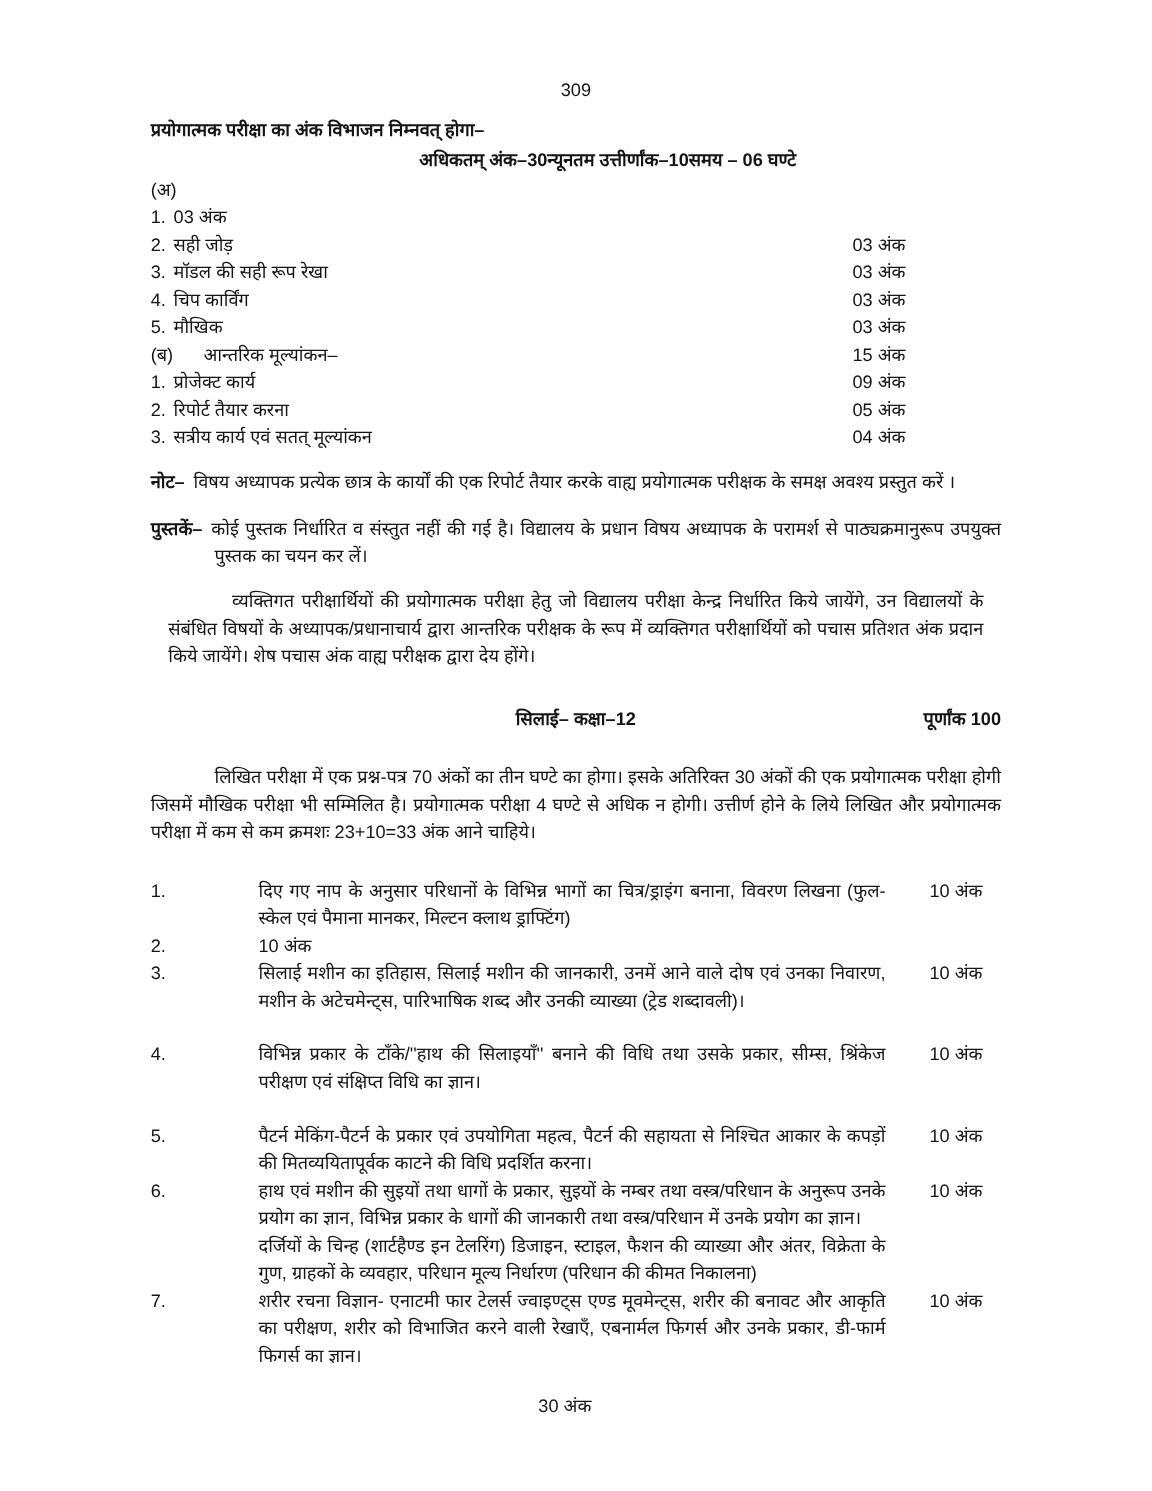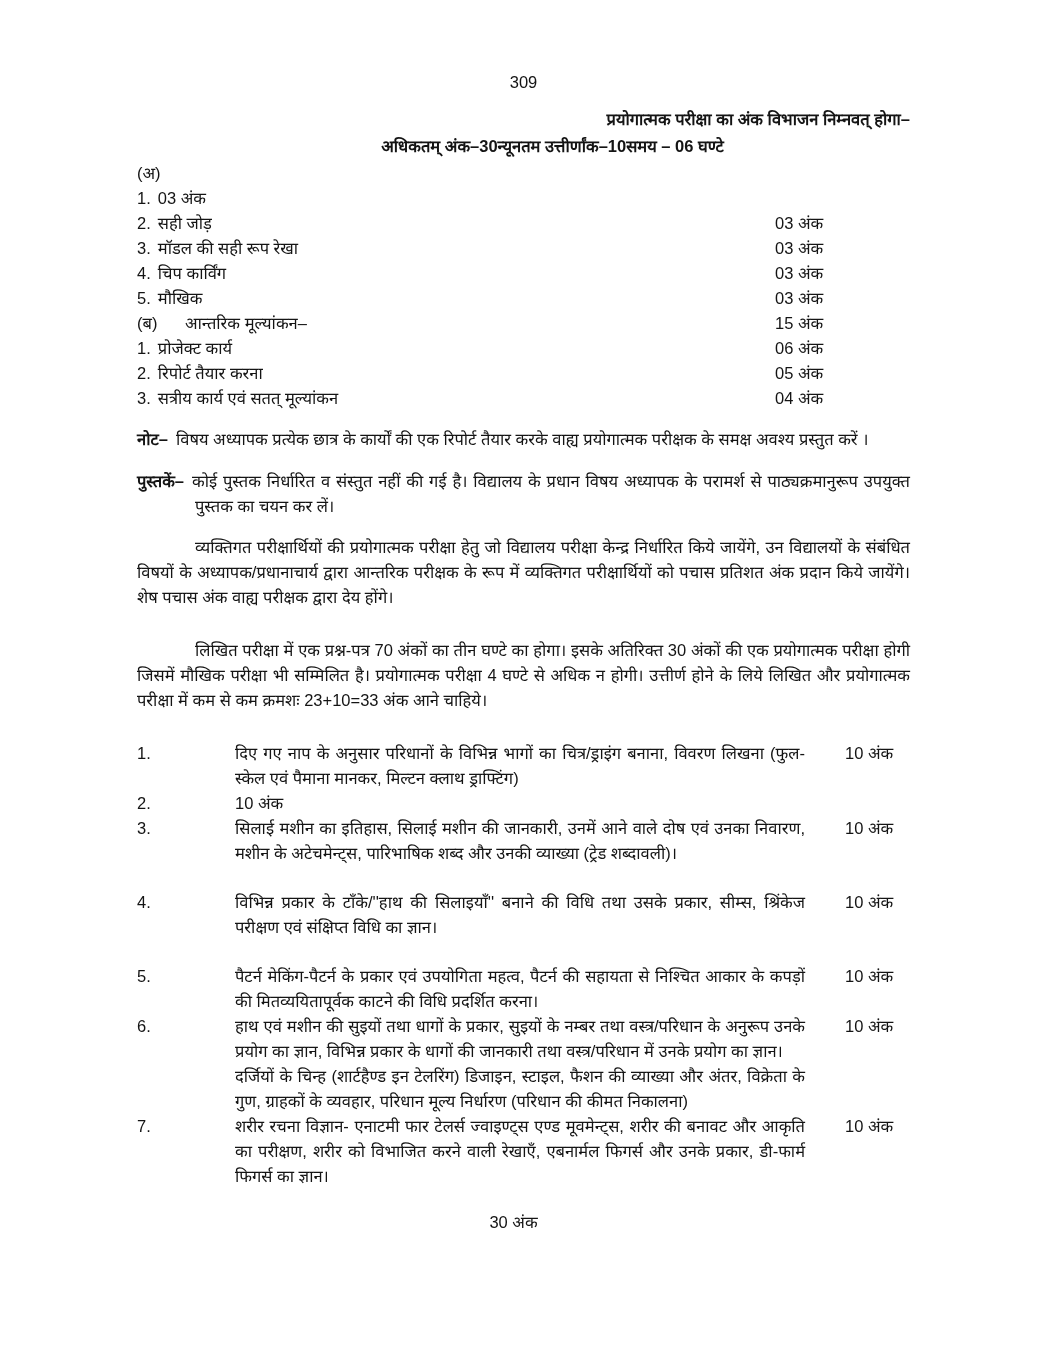--- a/index.html
+++ b/index.html
@@ -17,21 +17,21 @@
     font-family: "Liberation Sans", "DejaVu Sans", sans-serif;
     font-size: 16.5px;
     line-height: 25px;
     padding: 70px 137px 40px 137px;
   }
   .page-number {
     text-align: center;
     margin-bottom: 12px;
   }
   .doc-title {
-    text-align: right;
+    text-align: left;
     font-weight: bold;
   }
   .header3 {
     display: flex;
     justify-content: center;
     font-weight: bold;
     margin-top: 2px;
   }
   .header3 .h-left { padding-left: 58px; }
 
@@ -49,21 +49,21 @@
     padding-left: 58px;
     text-indent: -58px;
     text-align: justify;
     margin-top: 16px;
   }
   .hang .lead { font-weight: bold; margin-right: 8px; }
 
   .plain-para {
     text-align: justify;
     text-indent: 58px;
-    margin: 0;
+    margin: 16px;
   }
 
   
   .section2-head {
     position: relative;
     text-align: center;
     font-weight: bold;
     margin-top: 32px;
   }
   .section2-head .full-marks {
@@ -145,21 +145,21 @@
 
       <div class="row section">
         <span class="prefix">(ब)</span>
         <span class="rtext">आन्तरिक मूल्यांकन–</span>
         <span class="marks">15 अंक</span>
       </div>
 
       <div class="row item">
         <span class="prefix">1.</span>
         <span class="rtext">प्रोजेक्ट कार्य</span>
-        <span class="marks">06 अंक</span>
+        <span class="marks">09 अंक</span>
       </div>
 
       <div class="row item">
         <span class="prefix">2.</span>
         <span class="rtext">रिपोर्ट तैयार करना</span>
         <span class="marks">05 अंक</span>
       </div>
 
       <div class="row item">
         <span class="prefix">3.</span>
@@ -171,20 +171,24 @@
   <p class="hang">
     <span class="lead">नोट–</span><span>विषय अध्यापक प्रत्येक छात्र के कार्यों की एक रिपोर्ट तैयार करके वाह्य प्रयोगात्मक परीक्षक के समक्ष अवश्य प्रस्तुत करें ।</span>
   </p>
 
   <p class="hang">
     <span class="lead">पुस्तकें–</span><span>कोई पुस्तक निर्धारित व संस्तुत नहीं की गई है। विद्यालय के प्रधान विषय अध्यापक के परामर्श से पाठ्यक्रमानुरूप उपयुक्त पुस्तक का चयन कर लें।</span>
   </p>
 
   <p class="plain-para">व्यक्तिगत परीक्षार्थियों की प्रयोगात्मक परीक्षा हेतु जो विद्यालय परीक्षा केन्द्र निर्धारित किये जायेंगे, उन विद्यालयों के संबंधित विषयों के अध्यापक/प्रधानाचार्य द्वारा आन्तरिक परीक्षक के रूप में व्यक्तिगत परीक्षार्थियों को पचास प्रतिशत अंक प्रदान किये जायेंगे। शेष पचास अंक वाह्य परीक्षक द्वारा देय होंगे।</p>
 
+  <div class="section2-head">
+    <span>सिलाई– कक्षा–12</span>
+    <span class="full-marks">पूर्णांक 100</span>
+  </div>
 
   <p class="intro">लिखित परीक्षा में एक प्रश्न-पत्र 70 अंकों का तीन घण्टे का होगा। इसके अतिरिक्त 30 अंकों की एक प्रयोगात्मक परीक्षा होगी जिसमें मौखिक परीक्षा भी सम्मिलित है। प्रयोगात्मक परीक्षा 4 घण्टे से अधिक न होगी। उत्तीर्ण होने के लिये लिखित और प्रयोगात्मक परीक्षा में कम से कम क्रमशः 23+10=33 अंक आने चाहिये।</p>
 
   <div class="sitems">
 
       <div class="sitem">
         <div class="num">1.</div>
         <div class="body">
           <div class="p1">दिए गए नाप के अनुसार परिधानों के विभिन्न भागों का चित्र/ड्राइंग बनाना, विवरण लिखना (फुल-स्केल एवं पैमाना मानकर, मिल्टन क्लाथ ड्राफ्टिंग)</div>
 

